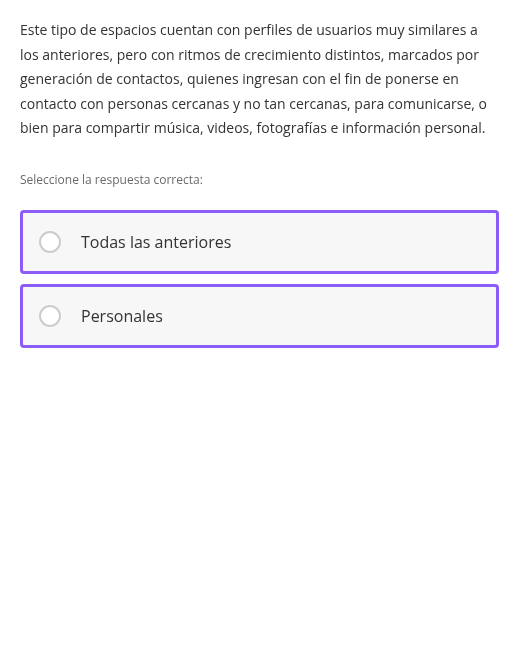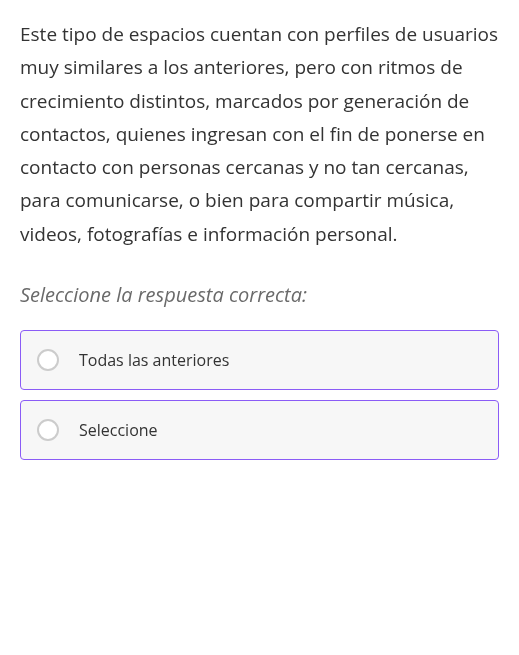--- a/index.html
+++ b/index.html
@@ -9,43 +9,42 @@
     }
     body {
       font-family: -apple-system, BlinkMacSystemFont, 'Segoe UI', 'Open Sans', sans-serif;
       background: #ffffff;
       width: 519px;
       height: 655px;
       padding: 18px 20px;
       color: #333333;
     }
     .question-text {
-      font-size: 19px;
+      font-size: 14px;
       line-height: 1.75;
       color: #333333;
       margin-bottom: 30px;
       font-weight: 400;
     }
     .instruction {
-      font-size: 20px;
-      font-style: italic;
+      font-size: 12px;
       color: #6a6a6a;
       margin-bottom: 22px;
       font-weight: 400;
     }
     .options {
       display: flex;
       flex-direction: column;
       gap: 10px;
     }
     .option {
       display: flex;
       align-items: center;
       background: #f7f7f7;
-      border: 1px solid #8b5cf6;
+      border: 3px solid #8b5cf6;
       border-radius: 4px;
       padding: 18px 16px;
       cursor: pointer;
     }
     .radio {
       width: 22px;
       height: 22px;
       border: 2px solid #cccccc;
       border-radius: 50%;
       margin-right: 20px;
@@ -65,15 +64,15 @@
 
 <div class="instruction">Seleccione la respuesta correcta:</div>
 
 <div class="options">
   <div class="option">
     <div class="radio"></div>
     <div class="option-label">Todas las anteriores</div>
   </div>
   <div class="option">
     <div class="radio"></div>
-    <div class="option-label">Seleccione</div>
+    <div class="option-label">Personales</div>
   </div>
 </div>
 
 </body></html>

